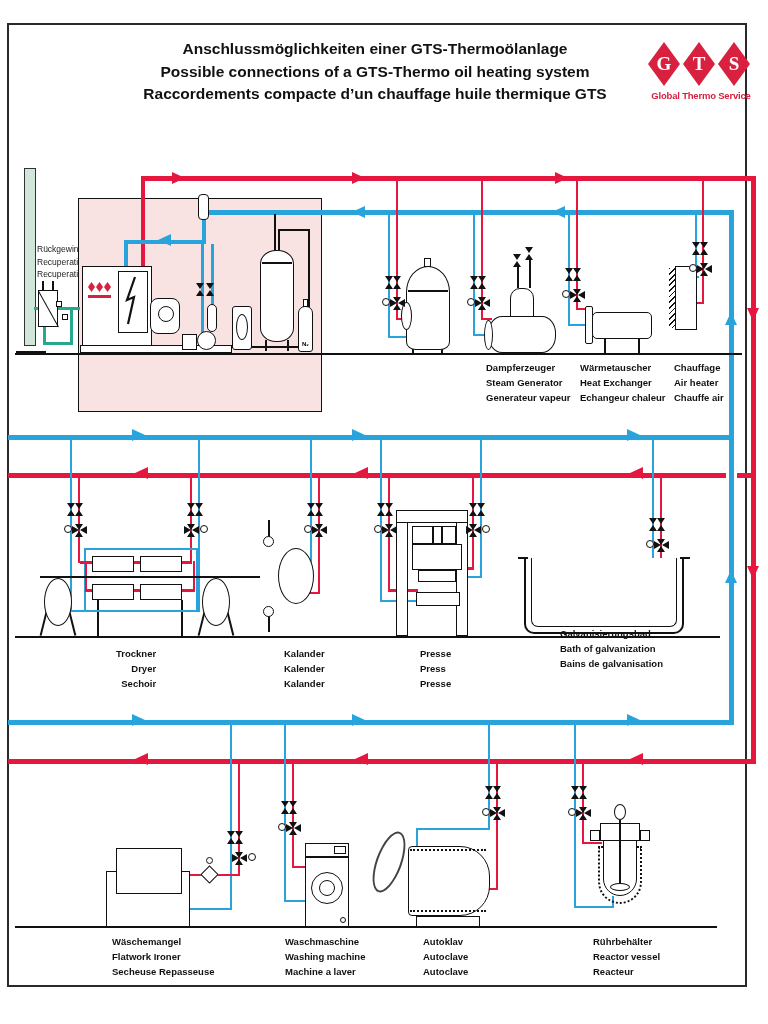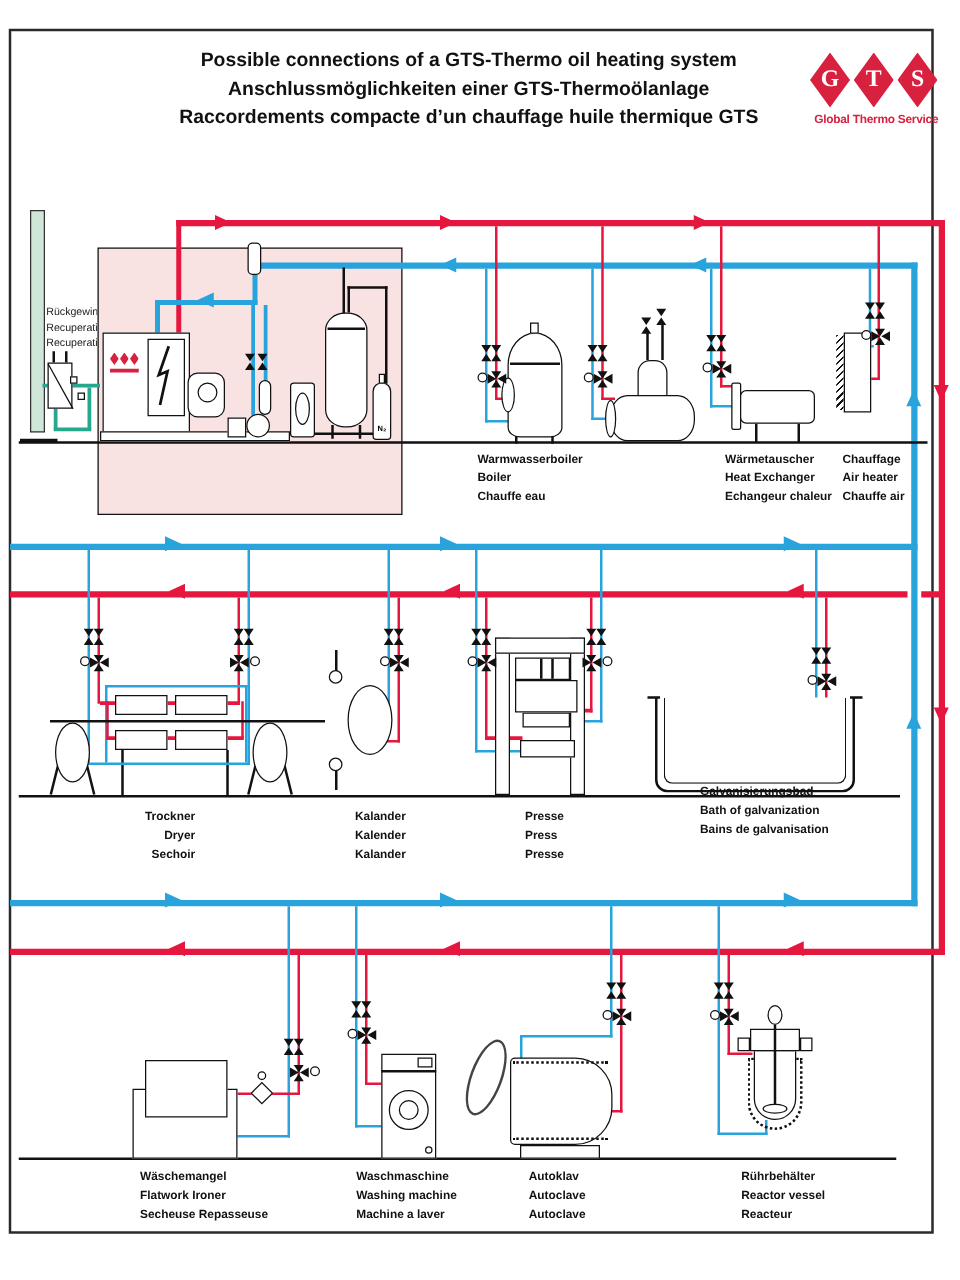--- a/index.html
+++ b/index.html
@@ -36,22 +36,22 @@
   .a{position:absolute;width:0;height:0;}
   .fins{position:absolute;background:repeating-linear-gradient(135deg,#111 0 1.2px,transparent 1.2px 4px);}
 </style>
 </head>
 <body>
 
 <div id="canvas">
   <div id="frame"></div>
 
   <div class="title">
+    <div>Anschlussmöglichkeiten einer GTS-Thermoölanlage</div>
     <div>Possible connections of a GTS-Thermo oil heating system</div>
-    <div>Anschlussmöglichkeiten einer GTS-Thermoölanlage</div>
     <div>Raccordements compacte d’un chauffage huile thermique GTS</div>
   </div>
 
   <div id="logo">
     <div class="dia" style="left:0">G</div>
     <div class="dia" style="left:35px">T</div>
     <div class="dia" style="left:70px">S</div>
     <div id="logo-sub">Global Thermo Service</div>
   </div>
 
@@ -184,24 +184,24 @@
 
   <div class="abs" style="left:598px;top:846px;width:44px;height:58px;border:2px dotted #111;border-radius:0 0 22px 22px;z-index:1;"></div>
   <div class="abs" style="left:603px;top:840px;width:34px;height:56px;border:1.6px solid #111;border-radius:0 0 17px 17px;background:#fff;z-index:2;"></div>
   <div class="box" style="left:600px;top:823px;width:40px;height:18px;z-index:3;"></div>
   <div class="box" style="left:590px;top:830px;width:10px;height:11px;z-index:2;"></div>
   <div class="box" style="left:640px;top:830px;width:10px;height:11px;z-index:2;"></div>
   <div class="ell" style="left:614px;top:804px;width:12px;height:16px;z-index:3;"></div>
   <div class="ln" style="left:619px;top:820px;width:1.5px;height:68px;z-index:3;"></div>
   <div class="ell" style="left:610px;top:883px;width:20px;height:8px;z-index:3;"></div>
 
-  <div class="lbl" style="left:382px;top:360px;">
-    <div>Warmwasserboiler</div>
-    <div>Boiler</div>
-    <div>Chauffe eau</div>
+  <div class="lbl" style="left:486px;top:360px;">
+    <div>Dampferzeuger</div>
+    <div>Steam Generator</div>
+    <div>Generateur vapeur</div>
   </div>
   <div class="lbl" style="left:580px;top:360px;">
     <div>Wärmetauscher</div>
     <div>Heat Exchanger</div>
     <div>Echangeur chaleur</div>
   </div>
   <div class="lbl" style="left:674px;top:360px;">
     <div>Chauffage</div>
     <div>Air heater</div>
     <div>Chauffe air</div>

